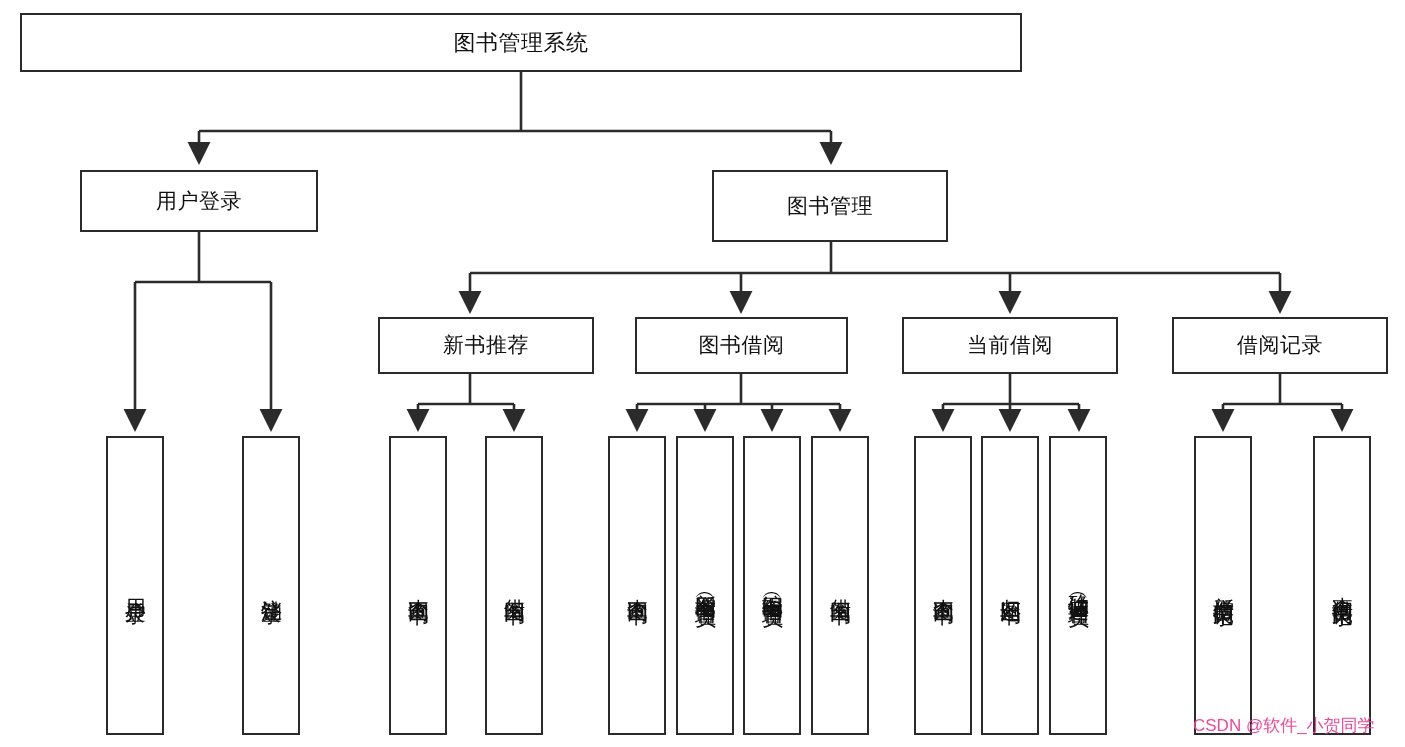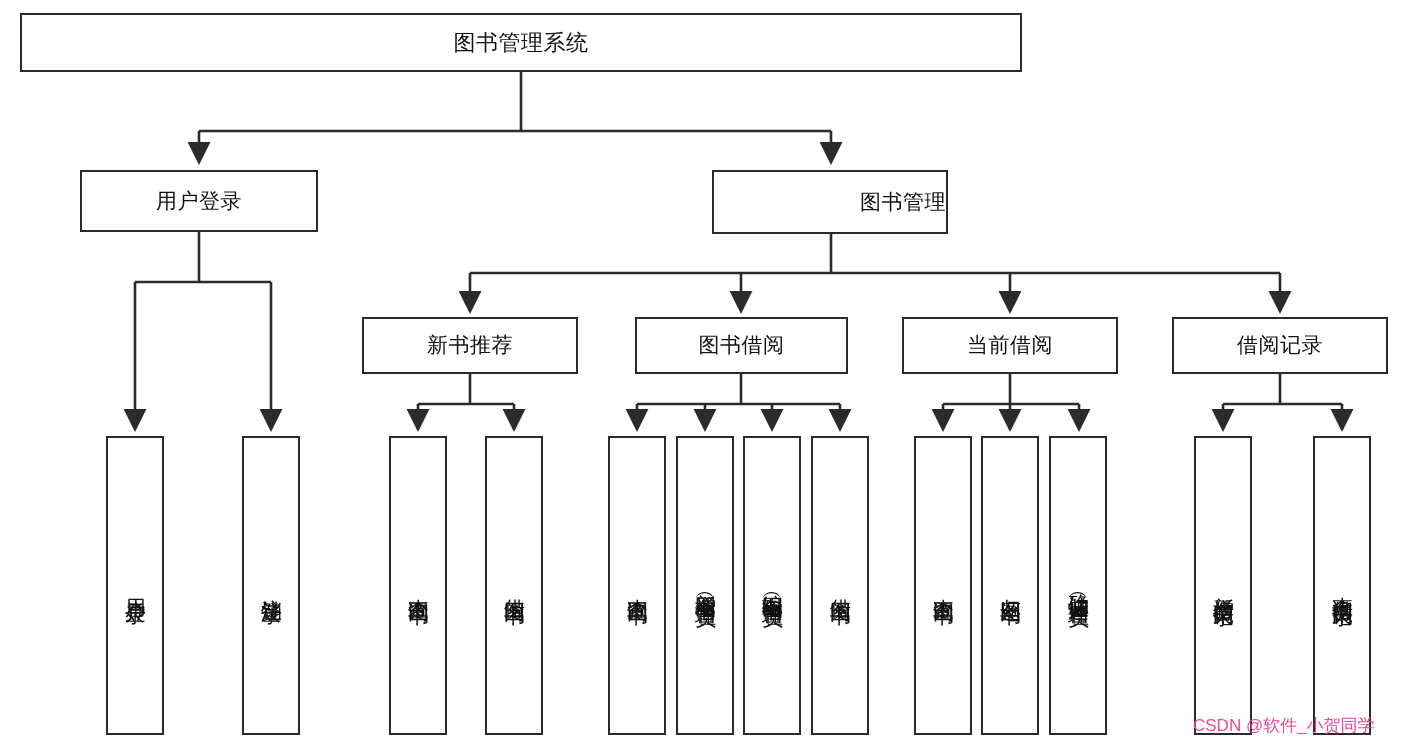--- a/index.html
+++ b/index.html
@@ -120,25 +120,25 @@
   </svg>
 
   <div class="node root" style="left:20px; top:13px; width:1002px; height:59px;">
     <span class="label">图书管理系统</span>
   </div>
 
   <div class="node" style="left:80px; top:170px; width:238px; height:62px;">
     <span class="label">用户登录</span>
   </div>
 
-  <div class="node" style="left:712px; top:170px; width:236px; height:64px;justify-content:flex-end;">
+  <div class="node" style="left:712px; top:170px; width:236px; height:72px;">
     <span class="label">图书管理</span>
   </div>
 
-  <div class="node" style="left:362px; top:317px; width:216px; height:57px;">
+  <div class="node" style="left:378px; top:317px; width:216px; height:57px;">
     <span class="label">新书推荐</span>
   </div>
 
   <div class="node" style="left:635px; top:317px; width:213px; height:57px;">
     <span class="label">图书借阅</span>
   </div>
 
   <div class="node" style="left:1172px; top:317px; width:216px; height:57px;">
     <span class="label">借阅记录</span>
   </div>

